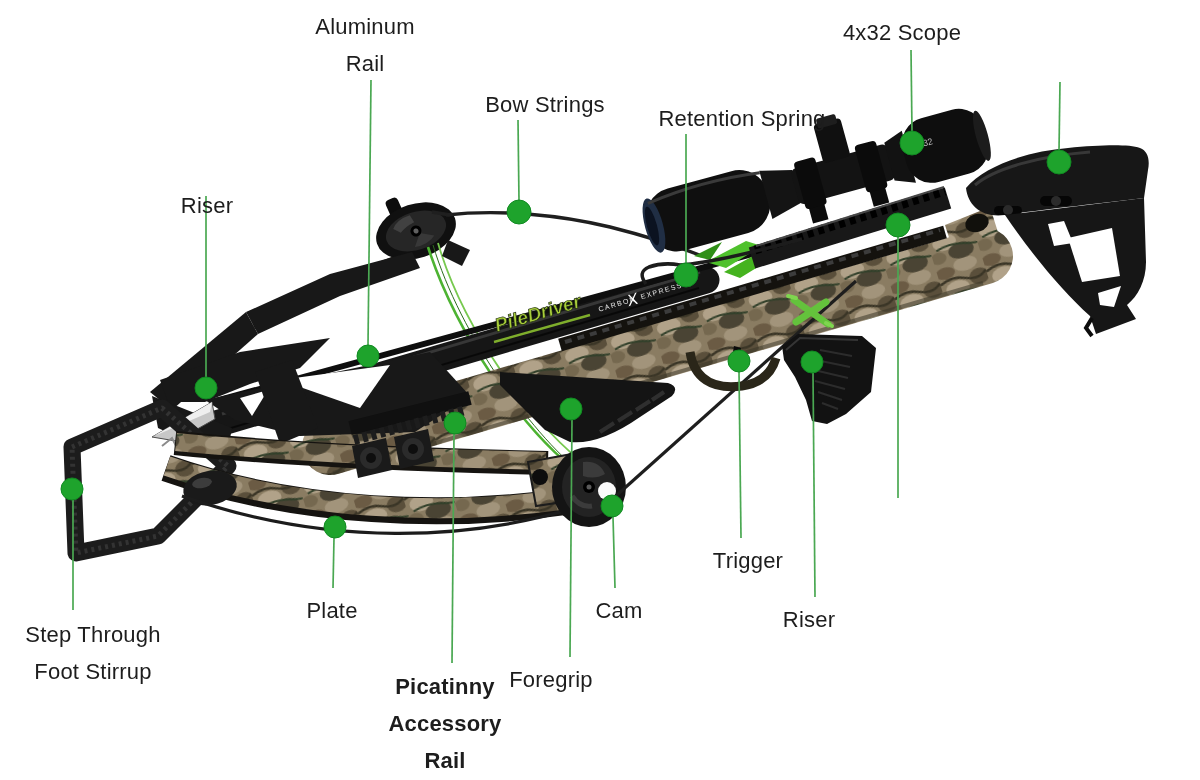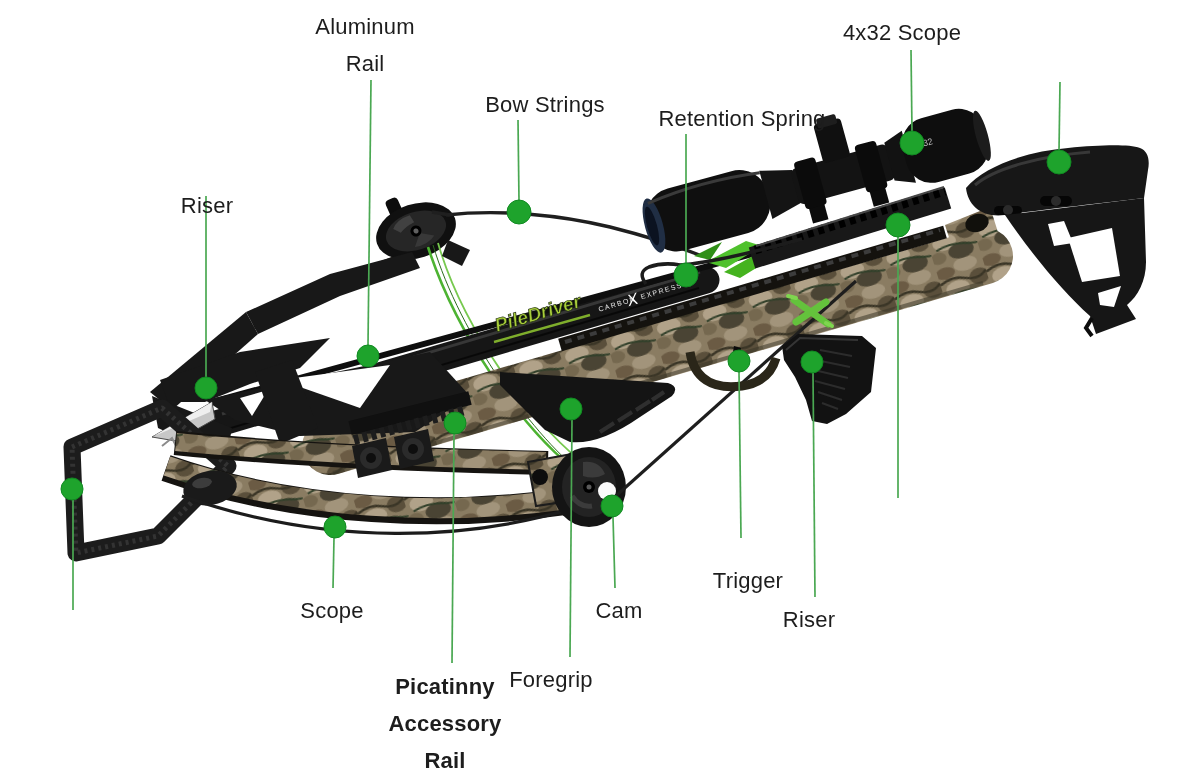--- a/index.html
+++ b/index.html
@@ -251,21 +251,23 @@
       <circle class="marker-dot" cx="812" cy="362" r="11"></circle>
     </g>
   </svg>
 
   <div class="callout-label" style="left: 365px; top: 8px;">Aluminum
 Rail</div>
   <div class="callout-label" style="left: 497px; top: 86px; margin-left: 48px;">Bow Strings</div>
   <div class="callout-label" style="left: 207px; top: 163px; margin-top: 24px;">Riser</div>
   <div class="callout-label" style="left: 742px; top: 100px;">Retention Spring</div>
   <div class="callout-label" style="left: 902px; top: 14px;">4x32 Scope</div>
-  <div class="callout-label" style="left: 332px; top: 592px;">Scope</div>
+  <div class="callout-label" style="left: 93px; top: 616px;">Step Through
+Foot Stirrup</div>
+  <div class="callout-label" style="left: 332px; top: 592px;">Plate</div>
   <div class="callout-label" style="left: 445px; top: 668px; font-weight: bold;">Picatinny
 Accessory
 Rail</div>
   <div class="callout-label" style="left: 551px; top: 661px;">Foregrip</div>
   <div class="callout-label" style="left: 619px; top: 592px;">Cam</div>
-  <div class="callout-label" style="left: 748px; top: 542px; margin-top: 20px;">Trigger</div>
+  <div class="callout-label" style="left: 748px; top: 542px;">Trigger</div>
   <div class="callout-label" style="left: 809px; top: 601px;">Riser</div>
 </div>
 
 </body></html>

